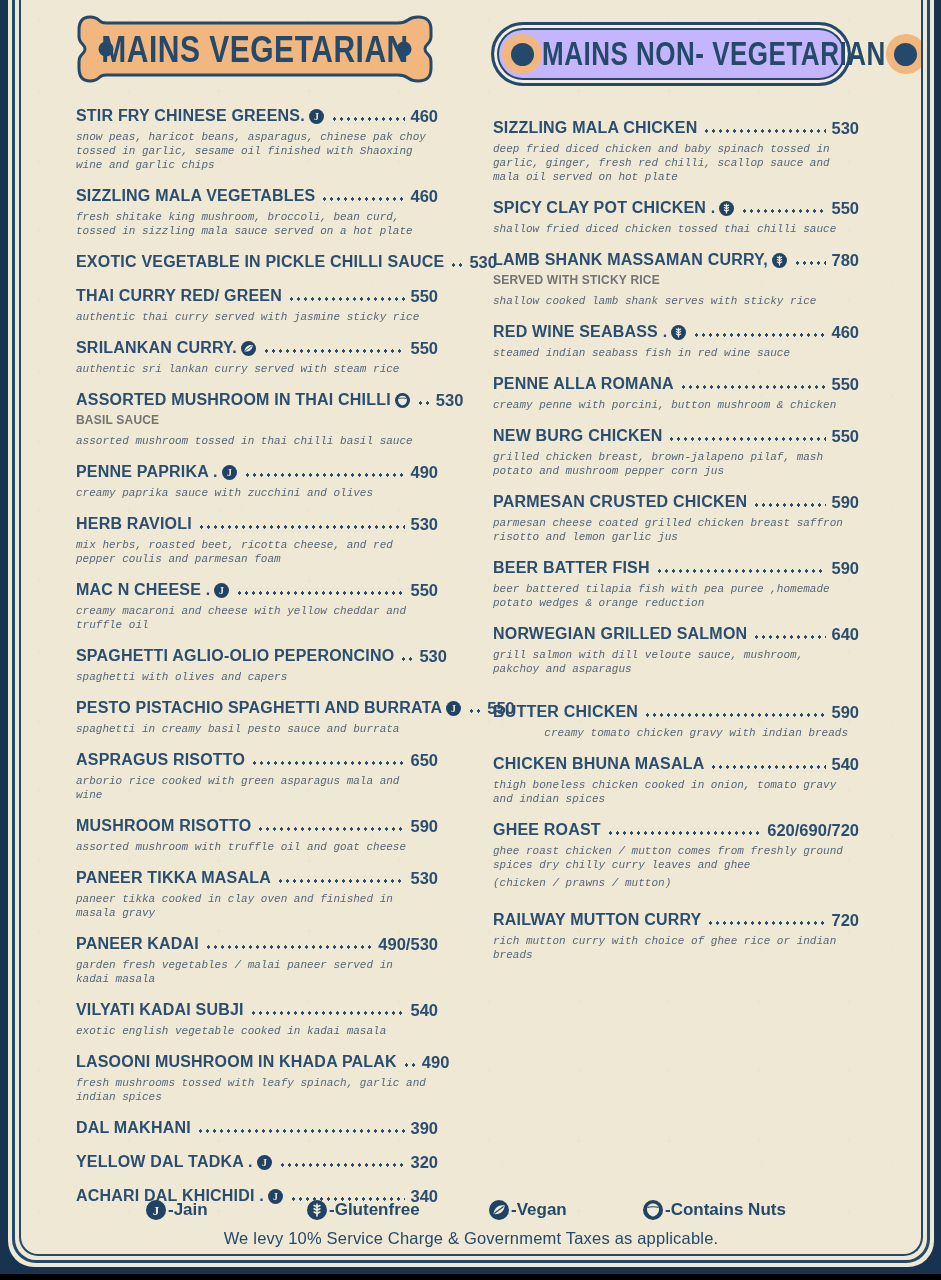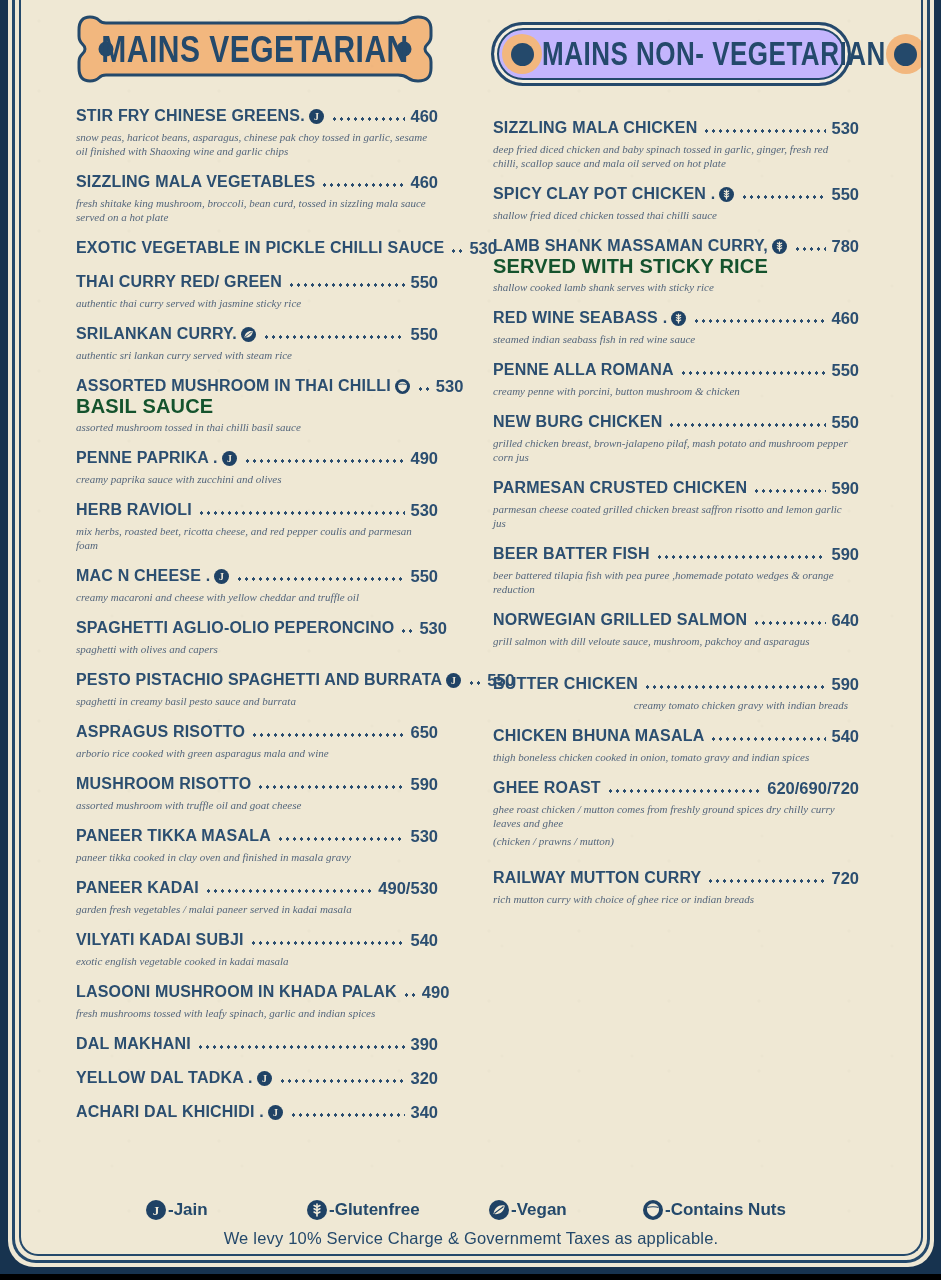--- a/index.html
+++ b/index.html
@@ -38,27 +38,27 @@
       transform:scaleY(1.25);white-space:nowrap;}
 
   
   .col{position:absolute;}
   #col-left{left:55px;top:106px;width:362px;}
   #col-right{left:472px;top:118px;width:366px;}
   .item{margin-bottom:14px;}
   .irow{display:flex;align-items:flex-end;}
   .iname{font-weight:bold;font-size:16px;line-height:20px;color:#2b4e70;letter-spacing:.2px;
       white-space:nowrap;}
-  .iname2{font-weight:bold;font-size:20px;line-height:20px;color:#14532d;letter-spacing:.2px;}
+  .iname2{font-weight:bold;font-size:12px;line-height:20px;color:#737373;letter-spacing:.2px;}
   .dots{flex:1;margin:0 5px 4px 6px;height:6px;min-width:14px;
       background-image:radial-gradient(circle,#2b4e70 1.6px,rgba(0,0,0,0) 1.7px);
       background-size:7px 6px;background-repeat:repeat-x;background-position:left center;}
   .price{font-weight:bold;font-size:16.5px;line-height:20px;color:#2b4e70;white-space:nowrap;}
   .ditm{width:15px;height:15px;margin:0 1px 2px 4px;flex:none;}
-  .desc{font-family:Liberation Serif, serif;font-style:italic;font-size:11px;
+  .desc{font-family:Liberation Mono, monospace;font-style:italic;font-size:11px;
       color:#54667c;line-height:14px;margin-top:4px;width:97%;}
 
   
   .legend{position:absolute;left:0;top:1200px;width:100%;height:26px;}
   .lg{position:absolute;display:flex;align-items:center;font-weight:bold;font-size:17px;
       color:#24496b;}
   .lg svg{width:20px;height:20px;margin-right:2px;}
   .footer-note{position:absolute;left:0;top:1229px;width:100%;text-align:center;
       font-weight:normal;font-size:16.5px;color:#24496b;letter-spacing:.2px;}
 </style>

